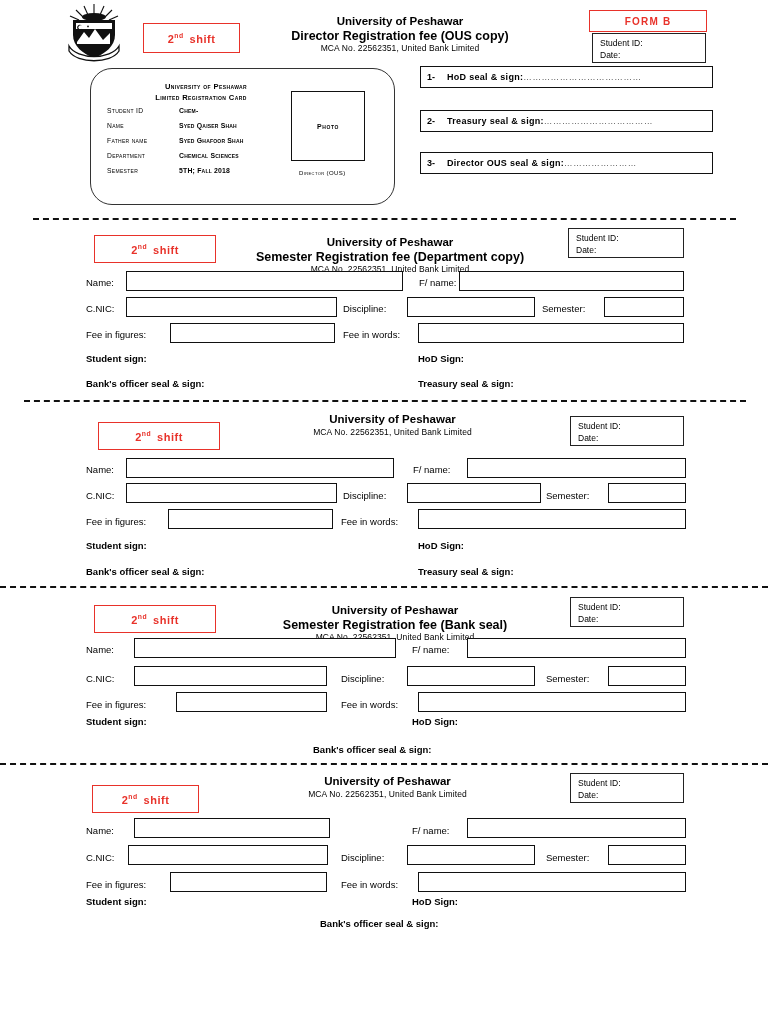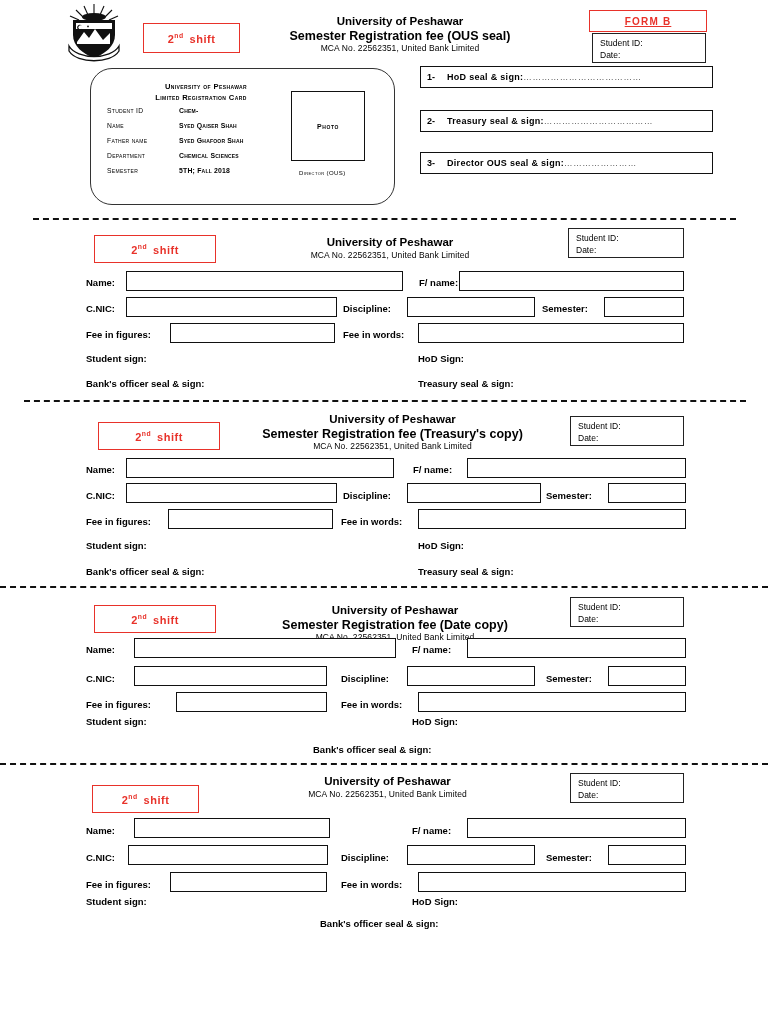--- a/index.html
+++ b/index.html
@@ -26,21 +26,21 @@
 
   .sid-box{
     border:1.2px solid #222;background:#fff;
     font-size:8.5px;line-height:1.45;padding:3px 0 3px 7px;box-sizing:border-box;
   }
 
   .dashed{
     border-top:2px dashed #111;height:0;position:absolute;
   }
 
-  .fld-label{font-size:9.5px;font-weight:bold;white-space:nowrap;}
+  .fld-label{font-size:9.5px;font-weight:normal;white-space:nowrap;}
   .fld-box{border:1.4px solid #111;background:#fff;box-sizing:border-box;}
   .sign-label{font-size:9.5px;font-weight:bold;white-space:nowrap;}
 
   .abs{position:absolute;}
 
   
   .formb{
     border:1.6px solid #e8322a;color:#e8322a;font-weight:bold;
     display:flex;align-items:center;justify-content:center;
     font-size:12.5px;letter-spacing:1.2px;background:#fff;
@@ -111,25 +111,25 @@
       </g>
     </svg>
   </div>
 
   <div class="shift-box abs" style="left:143px;top:23px;width:95px;height:28px;font-size:11px;">
     <span><span>2</span><span class="sup">nd</span><span class="gap"></span><span>shift</span></span>
   </div>
 
   <div class="title-block abs" style="left:235px;top:15px;width:330px;">
     <div class="t1">University of Peshawar</div>
-    <div class="t2">Semester Registration fee (OUS seal)</div>
-    <div class="t3">MCA No. 22562351, United Bank Limited</div>
-  </div>
-
-  <div class="formb abs" style="left:589px;top:10px;width:116px;height:20px;text-decoration:underline;">
+    <div class="t2">Director Registration fee (OUS copy)</div>
+    <div class="t3">MCA No. 22562351, United Bank Limited</div>
+  </div>
+
+  <div class="formb abs" style="left:589px;top:10px;width:116px;height:20px;">
     <span class="sc" style="font-variant: small-caps;">FORM B</span>
   </div>
 
   <div class="sid-box abs" style="left:592px;top:33px;width:114px;height:30px;">
     <div>Student ID:</div>
     <div>Date:</div>
   </div>
 
   <div class="reg-card abs" style="left:90px;top:68px;width:305px;height:137px;">
     <div class="card-hd abs" style="left:20px;top:11px;width:190px;">
@@ -178,20 +178,21 @@
     <span class="dots">……………………</span>
   </div>
 
   <div class="dashed" style="left:33px;top:218px;width:703px;"></div>
 
   <div class="shift-box abs" style="left:94px;top:235px;width:120px;height:26px;font-size:11px;">
     <span><span>2</span><span class="sup">nd</span><span class="gap"></span><span>shift</span></span>
   </div>
   <div class="title-block abs" style="left:215px;top:236px;width:350px;">
     <div class="t1">University of Peshawar</div>
+    <div class="t2">Semester Registration fee (Department copy)</div>
     <div class="t3">MCA No. 22562351, United Bank Limited</div>
   </div>
   <div class="sid-box abs" style="left:568px;top:228px;width:116px;height:30px;">
     <div>Student ID:</div>
     <div>Date:</div>
   </div>
 
   <div class="fld-label abs" style="left:86px;top:277px;">Name:</div>
   <div class="fld-box abs" style="left:126px;top:271px;width:277px;height:20px;"></div>
   <div class="fld-label abs" style="left:419px;top:277px;">F/ name:</div>
@@ -215,21 +216,20 @@
   <div class="sign-label abs" style="left:86px;top:378px;">Bank's officer seal &amp; sign:</div>
   <div class="sign-label abs" style="left:418px;top:378px;">Treasury seal &amp; sign:</div>
 
   <div class="dashed" style="left:24px;top:400px;width:722px;"></div>
 
   <div class="shift-box abs" style="left:98px;top:422px;width:120px;height:26px;font-size:11px;">
     <span><span>2</span><span class="sup">nd</span><span class="gap"></span><span>shift</span></span>
   </div>
   <div class="title-block abs" style="left:220px;top:413px;width:345px;">
     <div class="t1">University of Peshawar</div>
-    <div class="t2">Semester Registration fee (Treasury's copy)</div>
     <div class="t3">MCA No. 22562351, United Bank Limited</div>
   </div>
   <div class="sid-box abs" style="left:570px;top:416px;width:114px;height:30px;">
     <div>Student ID:</div>
     <div>Date:</div>
   </div>
 
   <div class="fld-label abs" style="left:86px;top:464px;">Name:</div>
   <div class="fld-box abs" style="left:126px;top:458px;width:268px;height:20px;"></div>
   <div class="fld-label abs" style="left:413px;top:464px;">F/ name:</div>
@@ -252,21 +252,21 @@
   <div class="sign-label abs" style="left:86px;top:566px;">Bank's officer seal &amp; sign:</div>
   <div class="sign-label abs" style="left:418px;top:566px;">Treasury seal &amp; sign:</div>
 
   <div class="dashed" style="left:0px;top:586px;width:768px;"></div>
 
   <div class="shift-box abs" style="left:94px;top:605px;width:120px;height:26px;font-size:11px;">
     <span><span>2</span><span class="sup">nd</span><span class="gap"></span><span>shift</span></span>
   </div>
   <div class="title-block abs" style="left:225px;top:604px;width:340px;">
     <div class="t1">University of Peshawar</div>
-    <div class="t2">Semester Registration fee (Date copy)</div>
+    <div class="t2">Semester Registration fee (Bank seal)</div>
     <div class="t3">MCA No. 22562351, United Bank Limited</div>
   </div>
   <div class="sid-box abs" style="left:570px;top:597px;width:114px;height:30px;">
     <div>Student ID:</div>
     <div>Date:</div>
   </div>
 
   <div class="fld-label abs" style="left:86px;top:644px;">Name:</div>
   <div class="fld-box abs" style="left:134px;top:638px;width:262px;height:20px;"></div>
   <div class="fld-label abs" style="left:412px;top:644px;">F/ name:</div>

